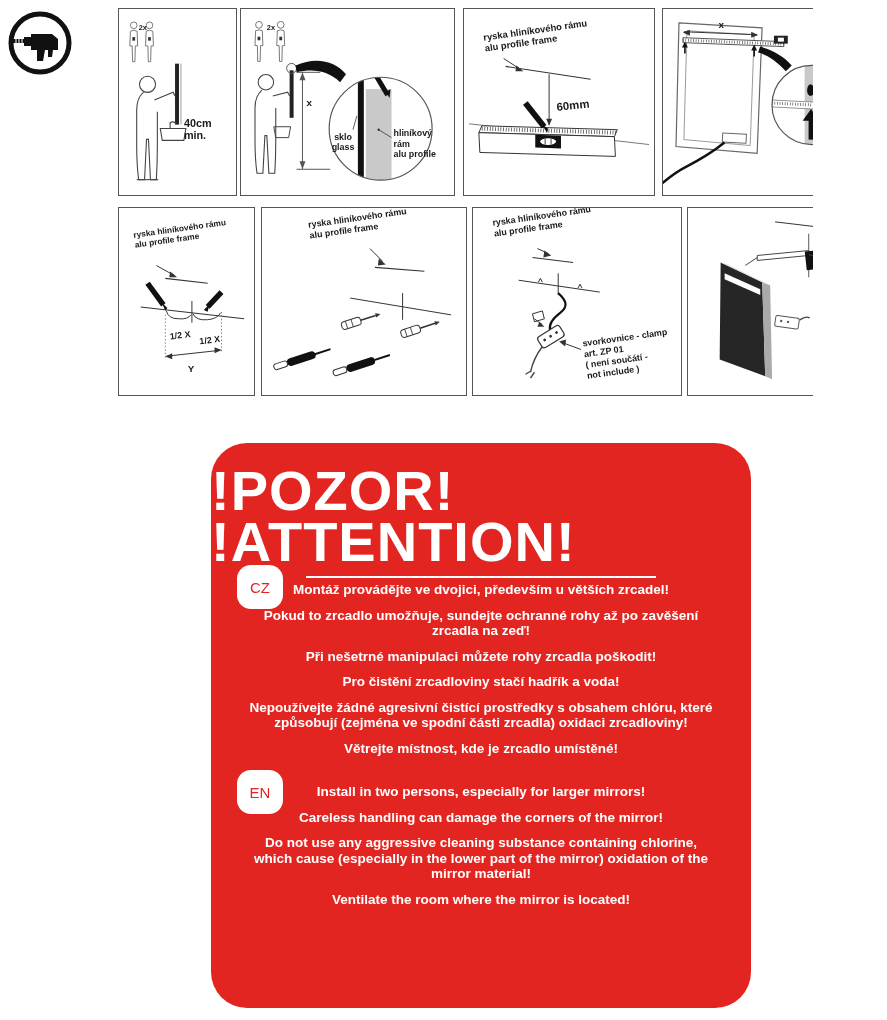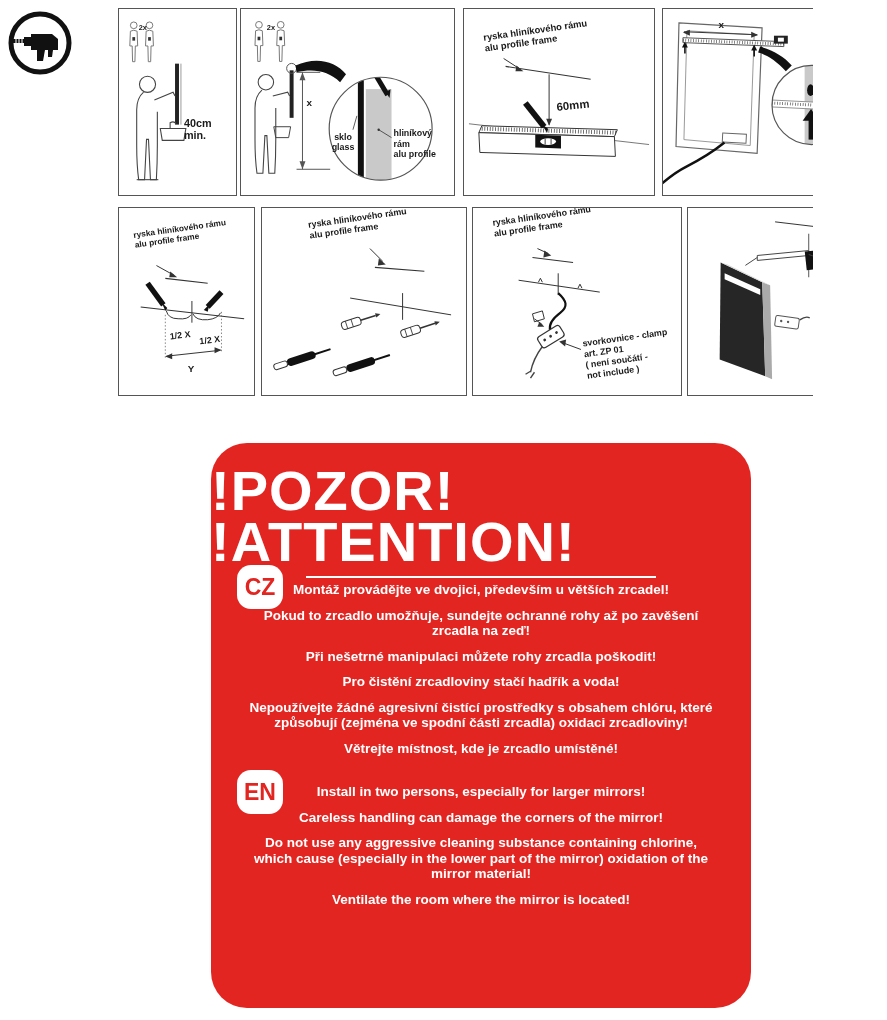--- a/index.html
+++ b/index.html
@@ -13,21 +13,21 @@
   .warning{position:absolute;left:211px;top:443px;width:540px;height:565px;
            border-radius:36px;color:#fff;}
   .w-title{padding-top:22px;font-size:56px;line-height:51px;
            font-weight:bold;letter-spacing:1px;}
   .w-sep{width:350px;height:2px;background:#fff;margin:9px auto 0;}
   .w-body{position:relative;padding:4px 36px 0;}
   .w-body p{margin:0 0 10px;font-size:13.5px;line-height:15.5px;font-weight:bold;
             text-align:center;}
   .badge{position:absolute;width:46px;height:44px;background:#fff;border-radius:14px;
          display:flex;align-items:center;justify-content:center;
-         font-size:23px;font-weight:bold;}
+         font-size:15px;font-weight:normal;}
   .badge-cz{left:26px;top:122px;}
   .badge-en{left:26px;top:327px;}
   .en-section{padding-top:18px;}
   .drill{position:absolute;left:6px;top:8px;width:68px;height:68px;}
 </style>
 </head>
 <body>
 
 <div id="canvas">
 

